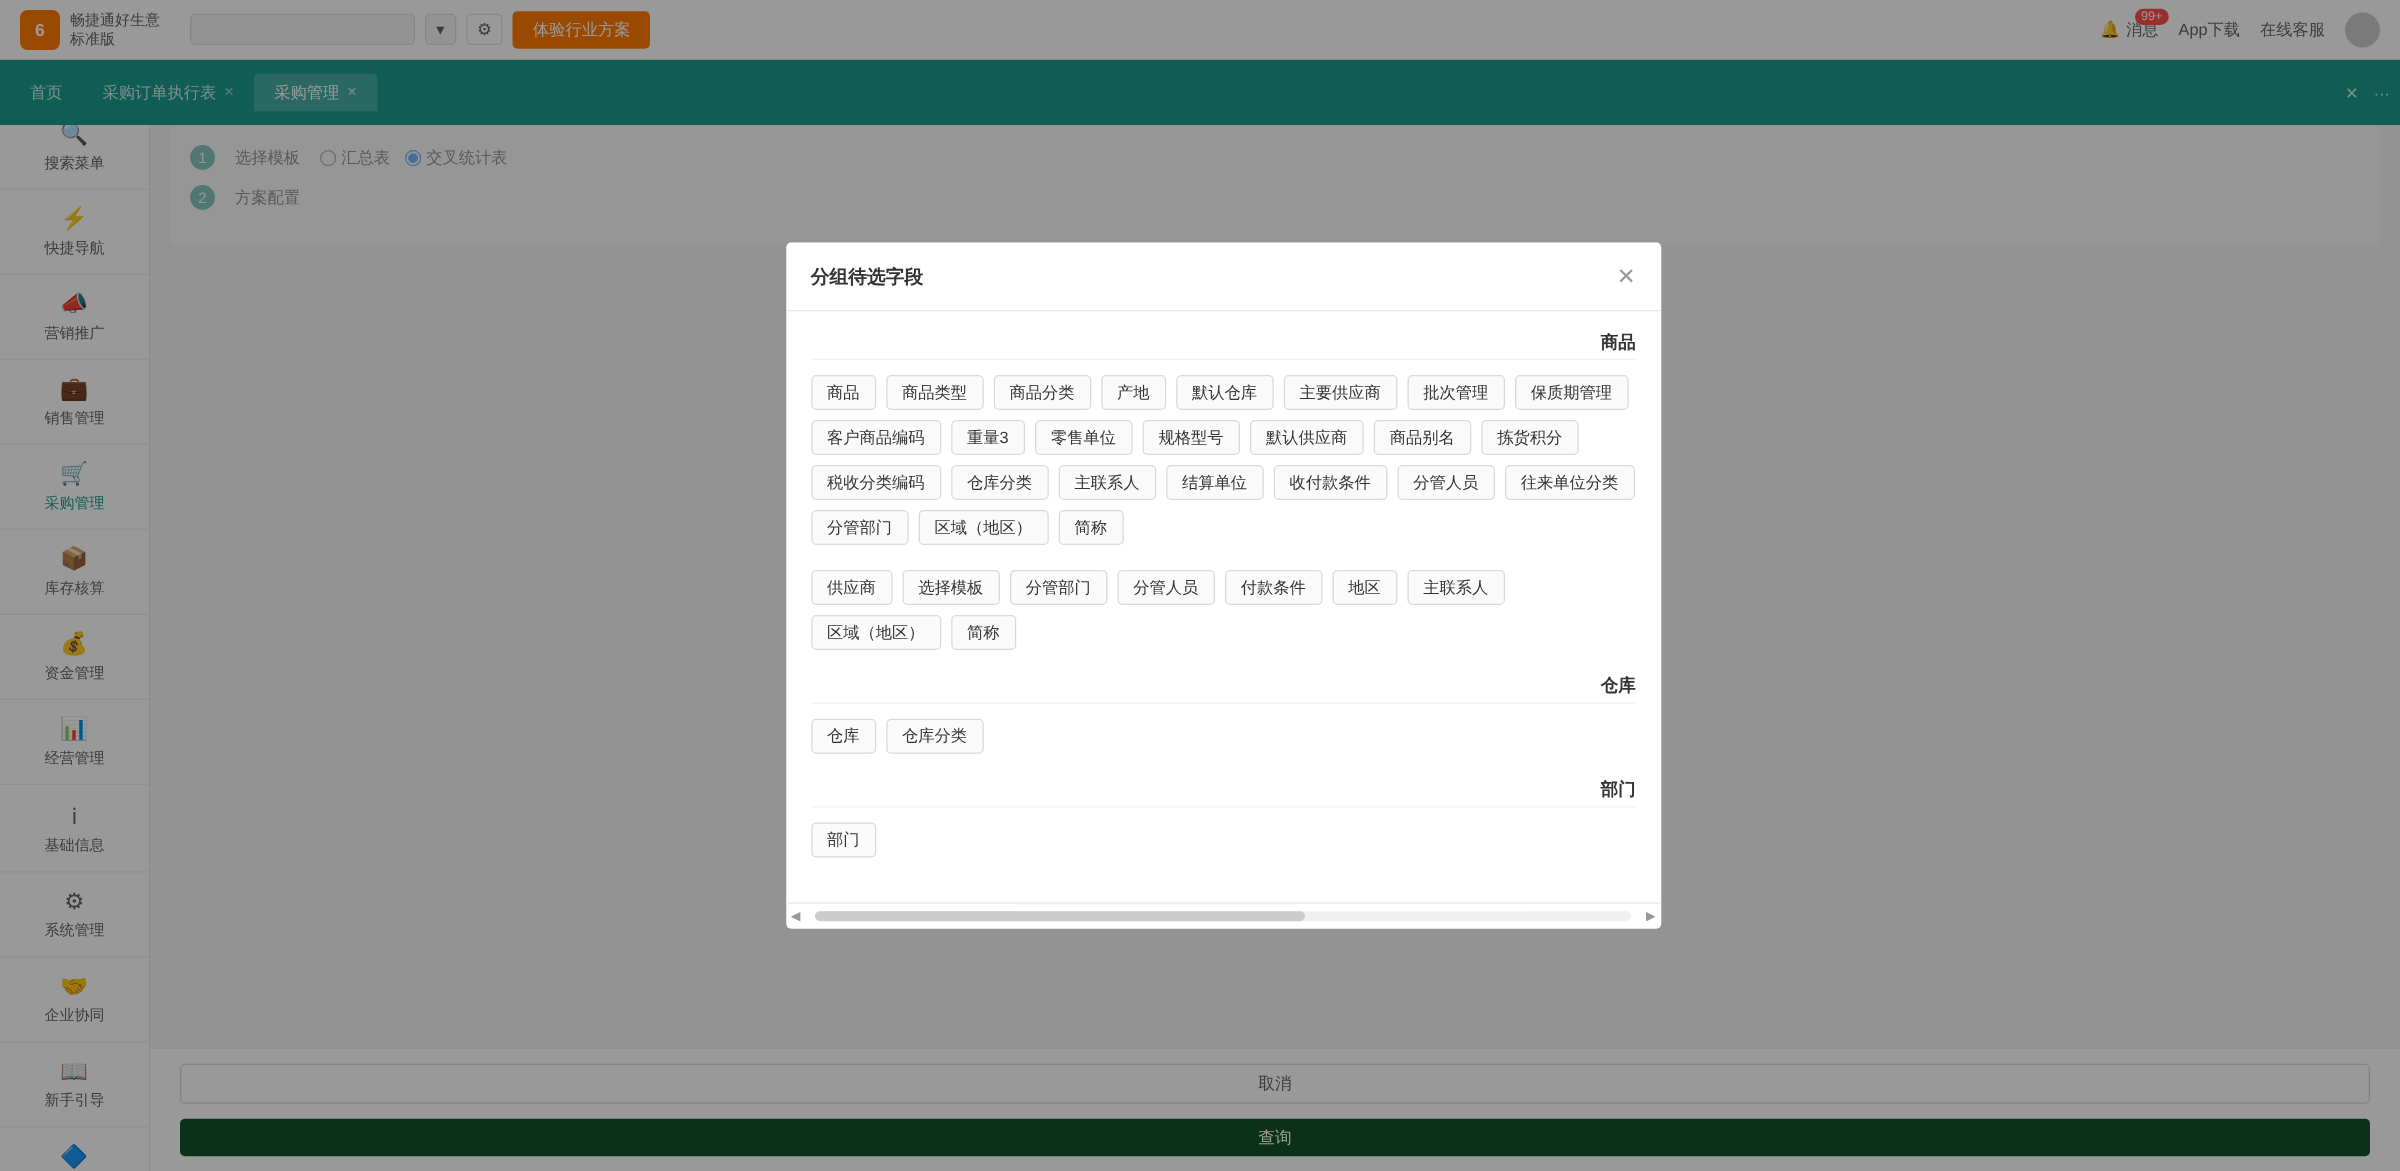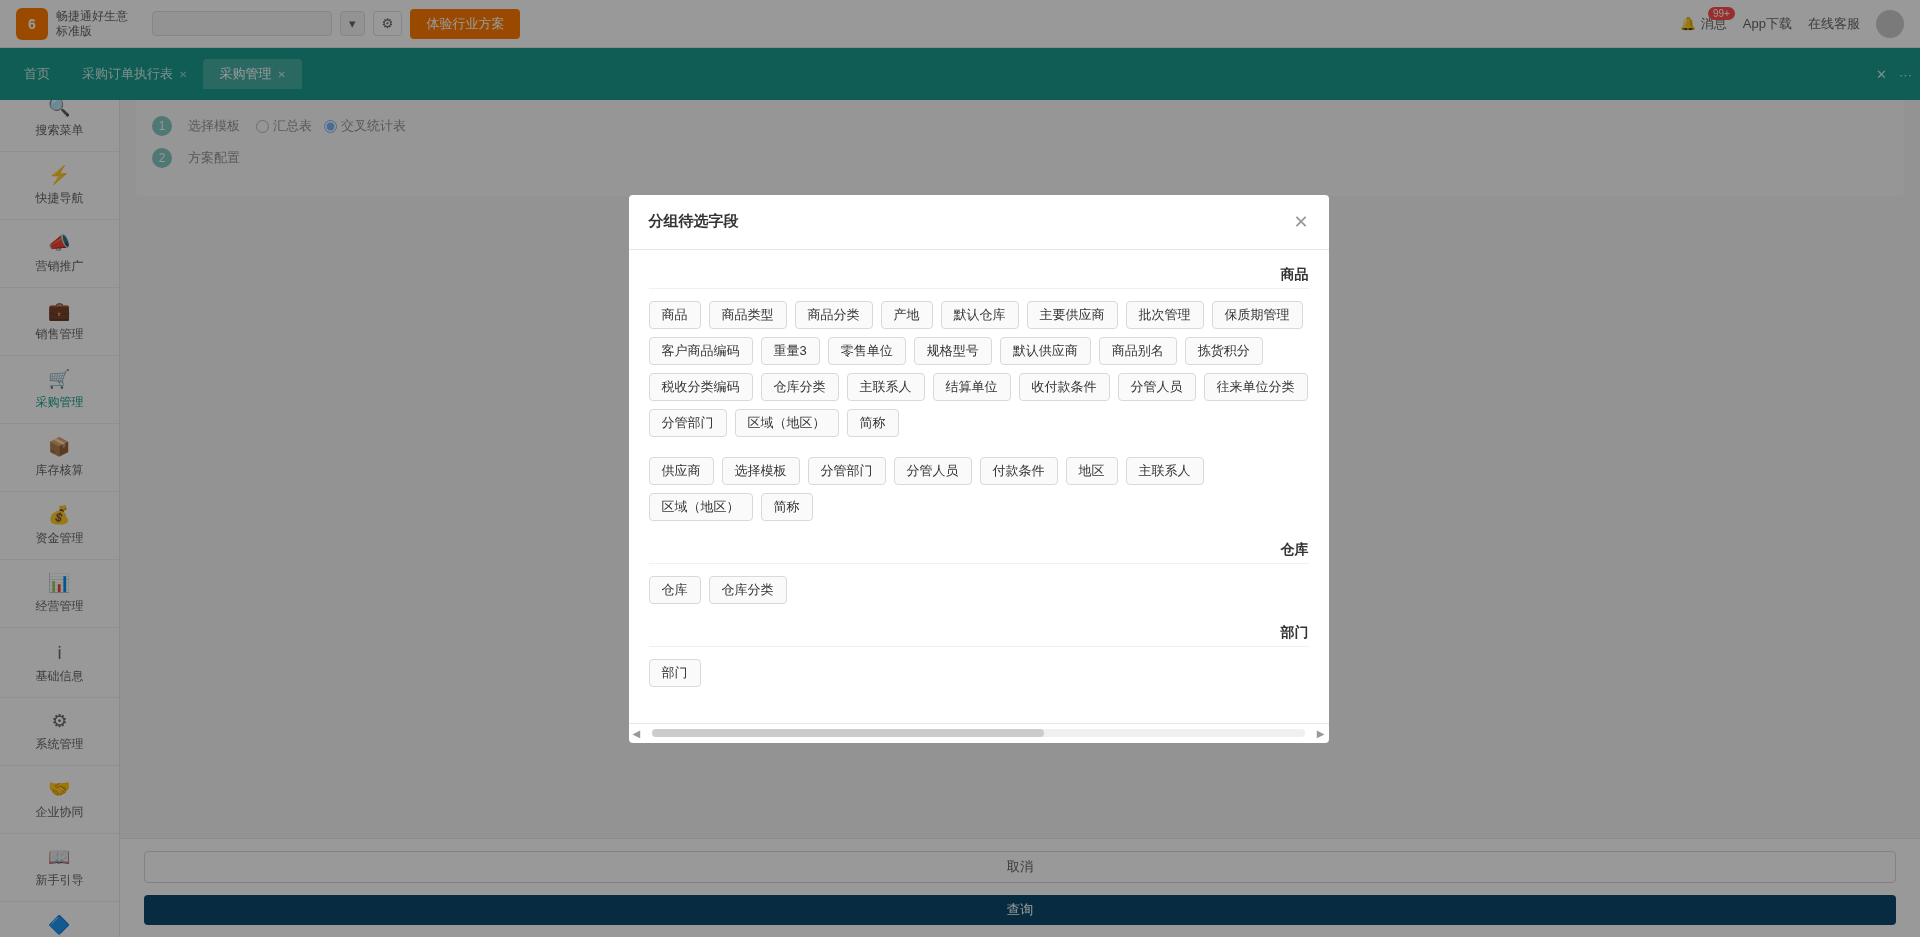--- a/index.html
+++ b/index.html
@@ -69,21 +69,21 @@
     
     .bg-content { background: #fff; border-radius: 4px; padding: 16px; opacity: 0.5; }
     .step-row { display: flex; align-items: center; gap: 16px; margin-bottom: 12px; }
     .step-badge { background: #1a9c8d; color: white; width: 20px; height: 20px; border-radius: 50%; display: flex; align-items: center; justify-content: center; font-size: 12px; }
     .radio-group { display: flex; gap: 12px; align-items: center; }
     .radio-item { display: flex; align-items: center; gap: 4px; cursor: pointer; }
 
     
     .page-footer { position: fixed; bottom: 0; right: 0; left: 120px; background: #fff; padding: 12px 24px; display: flex; justify-content: flex-end; gap: 12px; border-top: 1px solid #e8e8e8; z-index: 99; flex-direction: column; }
     .btn-cancel { border: 1px solid #d9d9d9; background: #fff; color: #666; padding: 6px 20px; border-radius: 4px; cursor: pointer; }
-    .btn-confirm { background: #0c4a6e; color: white; border: none; padding: 6px 20px; border-radius: 4px; cursor: pointer; }
+    .btn-confirm { background: #14532d; color: white; border: none; padding: 6px 20px; border-radius: 4px; cursor: pointer; }
   </style>
 </head>
 <body>
 
 <div class="top-bar">
   <div class="logo-area">
     <div class="logo-icon">
       <span>6</span>
     </div>
     <div class="logo-text">

